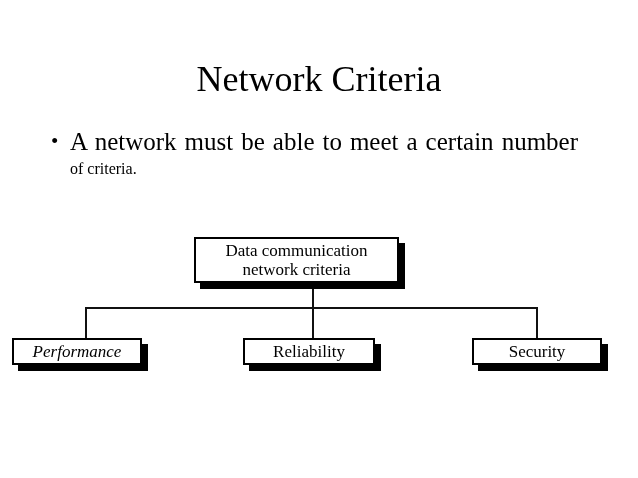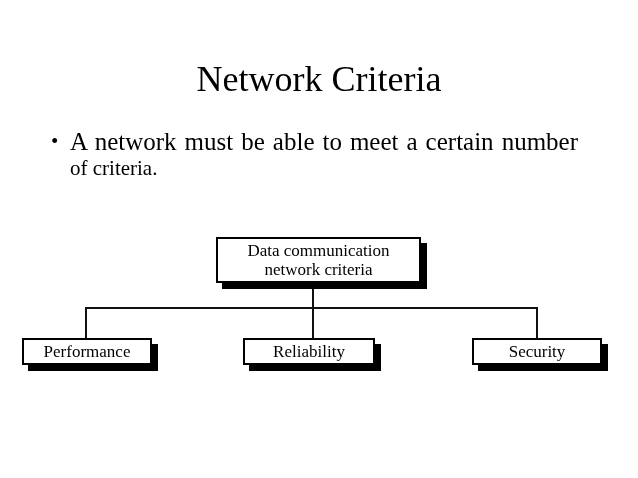--- a/index.html
+++ b/index.html
@@ -34,50 +34,50 @@
     width: 508px;
     font-size: 25px; line-height: 27px;
     color: #000000;
     text-align: justify;
     text-align-last: justify;
   }
   .bullet-line2 {
     position: absolute;
     left: 70px; top: 155px;
     width: 508px;
-    font-size: 21px; line-height: 27px;
+    font-size: 16px; line-height: 27px;
     color: #000000;
     text-align: left;
   }
 
   .diagram { position: absolute; inset: 0; }
 
   .node-box {
     position: absolute;
     background: #ffffff;
     border: 2px solid #000000;
     box-shadow: 6px 6px 0 0 #000000;
     color: #000000;
     text-align: center;
     box-sizing: border-box;
   }
   .root-node {
-    left: 216px; top: 237px;
+    left: 194px; top: 237px;
     width: 205px; height: 46px;
     font-size: 17px; line-height: 19px;
     display: flex; flex-direction: column;
     align-items: center; justify-content: center;
   }
   .child-node {
     top: 338px;
     height: 27px;
     font-size: 17px; line-height: 23px;
     display: flex; align-items: center; justify-content: center;
   }
-  .child-performance { left: 22px;  width: 130px; }
+  .child-performance { left: 12px;  width: 130px; font-style: italic; }
   .child-reliability { left: 243px; width: 132px; }
   .child-security    { left: 472px; width: 130px; }
 
   .connector { position: absolute; background: #111111; }
   .conn-root-drop   { left: 312px; top: 289px; width: 1.5px; height: 18.5px; }
   .conn-horizontal  { left: 85px;  top: 307px; width: 452.5px; height: 1.5px; }
   .conn-drop-left   { left: 85px;  top: 307px; width: 1.5px; height: 31px; }
   .conn-drop-mid    { left: 312px; top: 307px; width: 1.5px; height: 31px; }
   .conn-drop-right  { left: 536px; top: 307px; width: 1.5px; height: 31px; }
 </style>

